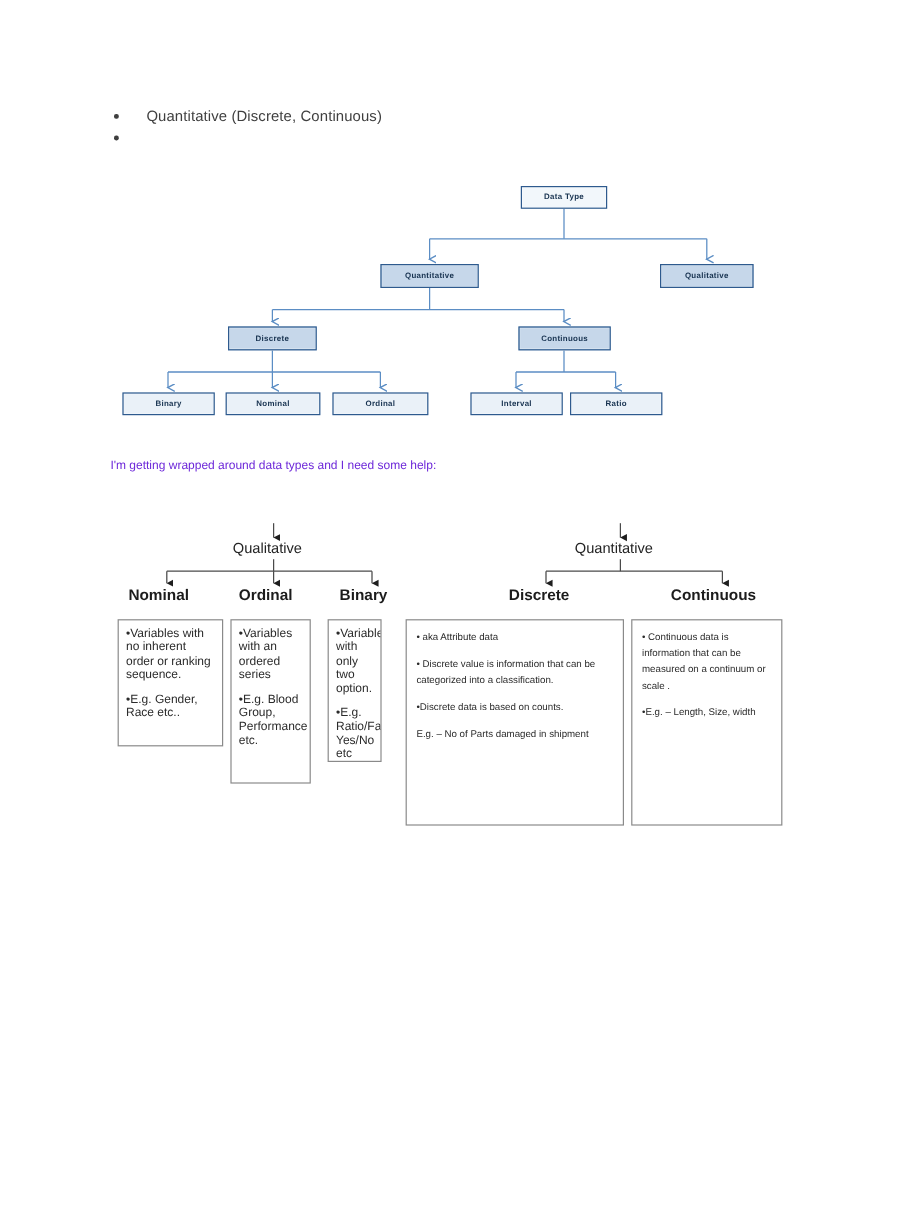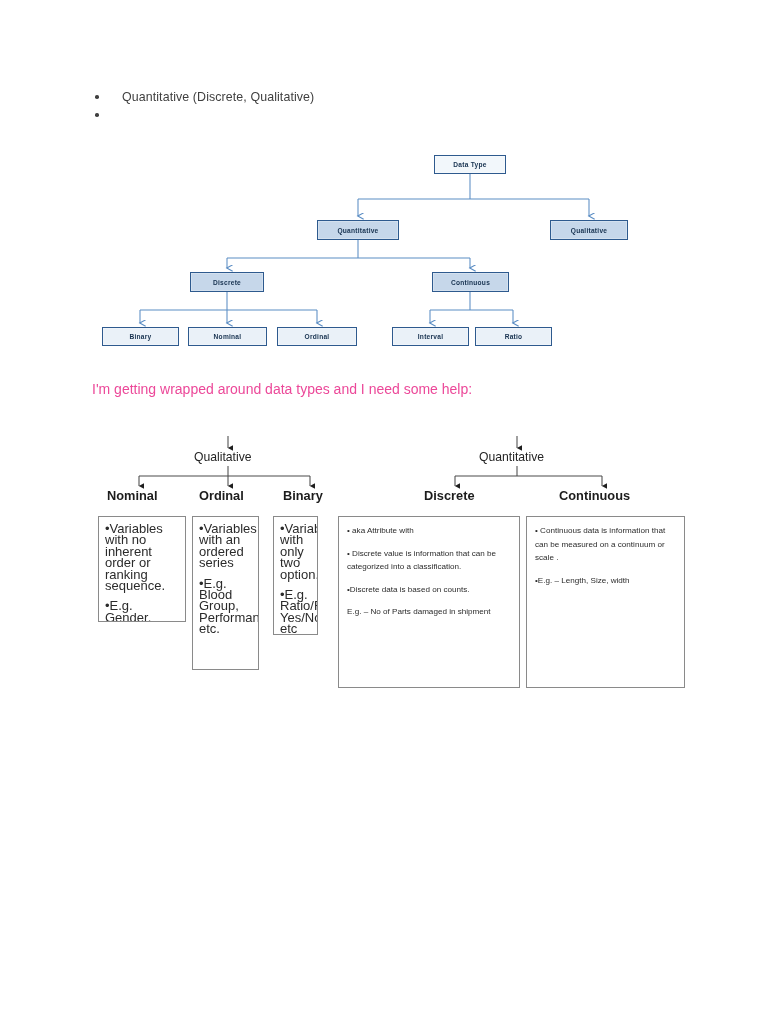--- a/index.html
+++ b/index.html
@@ -48,23 +48,23 @@
     height: 3.5px;
     border-radius: 50%;
     background: #3f3f3f;
   }
 
   
   .mid-text {
     position: absolute;
     left: 92px;
     top: 380px;
-    font-size: 14px;
+    font-size: 10px;
     line-height: 18px;
-    color: #ec4899;
+    color: #6d28d9;
     text-align: right;
   }
   .d1-box {
     position: absolute;
     box-sizing: border-box;
     border: 1.6px solid #2e5a8e;
     background: #eaf1f8;
     display: flex;
     align-items: center;
     justify-content: center;
@@ -94,41 +94,41 @@
     color: #242424;
     font-family: "Liberation Sans", sans-serif;
     white-space: nowrap;
   }
   .d2-box {
     position: absolute;
     box-sizing: border-box;
     border: 1px solid #8a8a8a;
     background: #ffffff;
     padding: 6px 5px 5px 6px;
-    font-size: 13px;
+    font-size: 10px;
     line-height: 11.4px;
     color: #2b2b2b;
     font-family: "Liberation Sans", sans-serif;
     overflow: hidden;
   }
   .d2-box.wide { font-size: 8.1px; line-height: 13.6px; padding: 7px 8px 6px 8px; }
   .d2-box p { margin: 0 0 9px 0; }
   .d2-box p:last-child { margin-bottom: 0; }
 
   svg.conn { position: absolute; left: 0; top: 0; overflow: visible; }
 </style>
 </head>
 <body>
 
 <div class="page">
 
   <ul class="bullet-list">
     <li>
       <span class="dot"></span>
-      <span>Quantitative (Discrete, Qualitative)</span>
+      <span>Quantitative (Discrete, Continuous)</span>
     </li>
     <li>
       <span class="dot"></span>
     </li>
   </ul>
 
   <svg class="conn" width="768" height="1024">
     <defs>
       <marker id="arrBlue" markerWidth="7" markerHeight="7" refX="3" refY="5.4" orient="auto">
         <path d="M0,0 L3,5.6 L6,0" fill="none" stroke="#5b8dc4" stroke-width="1.1"></path>
@@ -228,36 +228,36 @@
     <div class="d2-head" style="left:199px;top:488px;">Ordinal</div>
     <div class="d2-head" style="left:283px;top:488px;">Binary</div>
     <div class="d2-head" style="left:424px;top:488px;">Discrete</div>
     <div class="d2-head" style="left:559px;top:488px;">Continuous</div>
 
     <div class="d2-box" style="left:98px;top:516px;width:88px;height:106px;">
       <p>•Variables with no inherent order or ranking sequence.</p>
       <p>•E.g. Gender, Race etc..</p>
     </div>
 
-    <div class="d2-box" style="left:192px;top:516px;width:67px;height:154px;">
+    <div class="d2-box" style="left:192px;top:516px;width:67px;height:137px;">
       <p>•Variables with an ordered series</p>
       <p>•E.g. Blood Group, Performance etc.</p>
     </div>
 
     <div class="d2-box" style="left:273px;top:516px;width:45px;height:119px;">
       <p>•Variables with only two option.</p>
       <p>•E.g. Ratio/Fail, Yes/No etc</p>
     </div>
 
     <div class="d2-box wide" style="left:338px;top:516px;width:182px;height:172px;">
-      <p>• aka Attribute with</p>
+      <p>• aka Attribute data</p>
       <p>• Discrete value is information that can be categorized into a classification.</p>
       <p>•Discrete data is based on counts.</p>
       <p>E.g. – No of Parts damaged in shipment</p>
     </div>
 
-    <div class="d2-box wide" style="left:526px;top:516px;width:159px;height:172px;">
+    <div class="d2-box wide" style="left:526px;top:516px;width:126px;height:172px;">
       <p>• Continuous data is information that can be measured on a continuum or scale .</p>
       <p>•E.g. – Length, Size, width</p>
     </div>
   </div>
 
 </div>
 
 </body></html>

